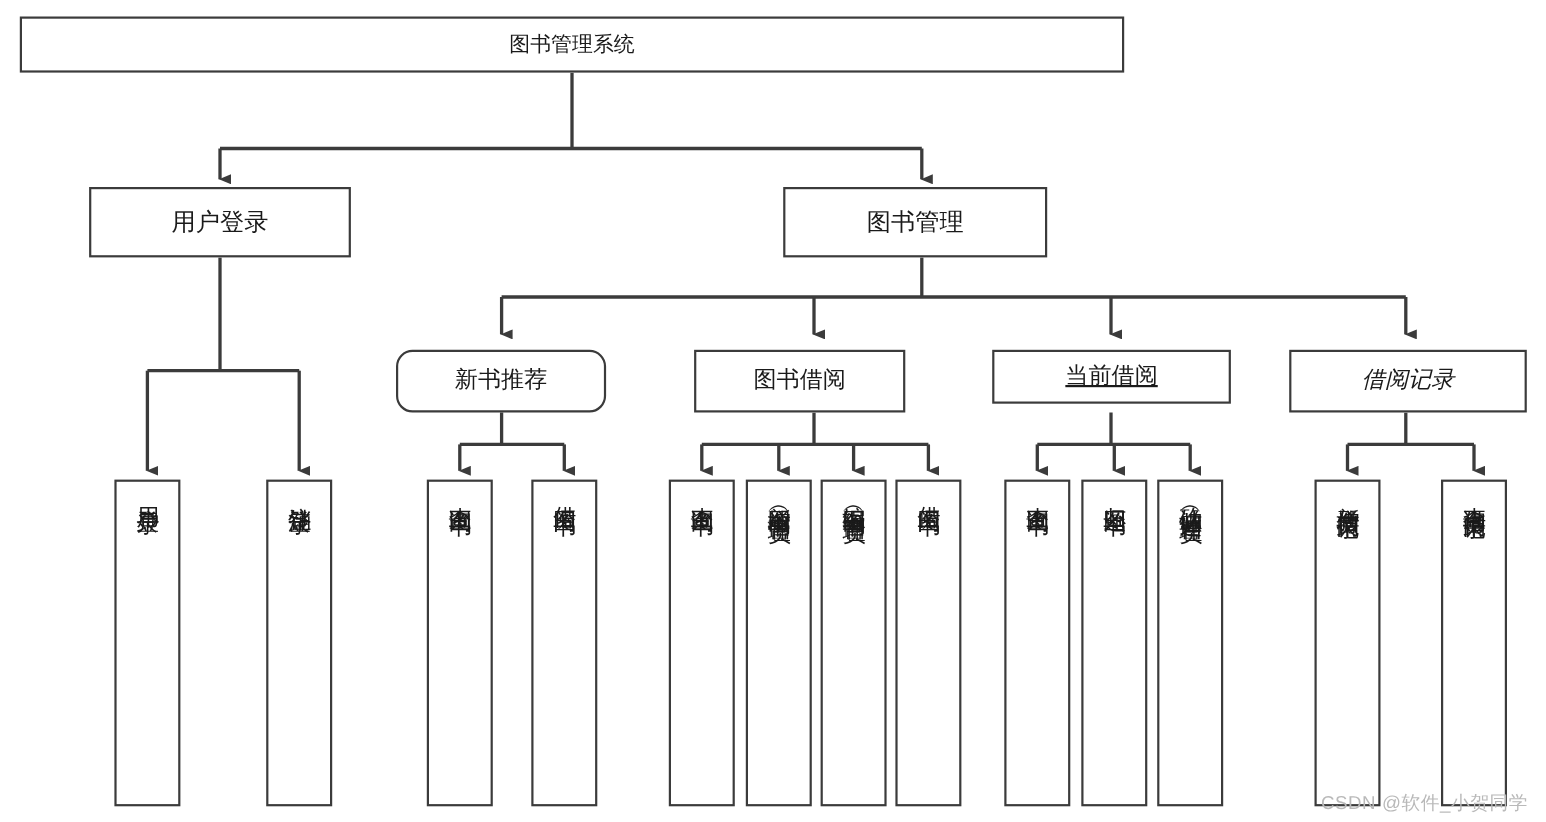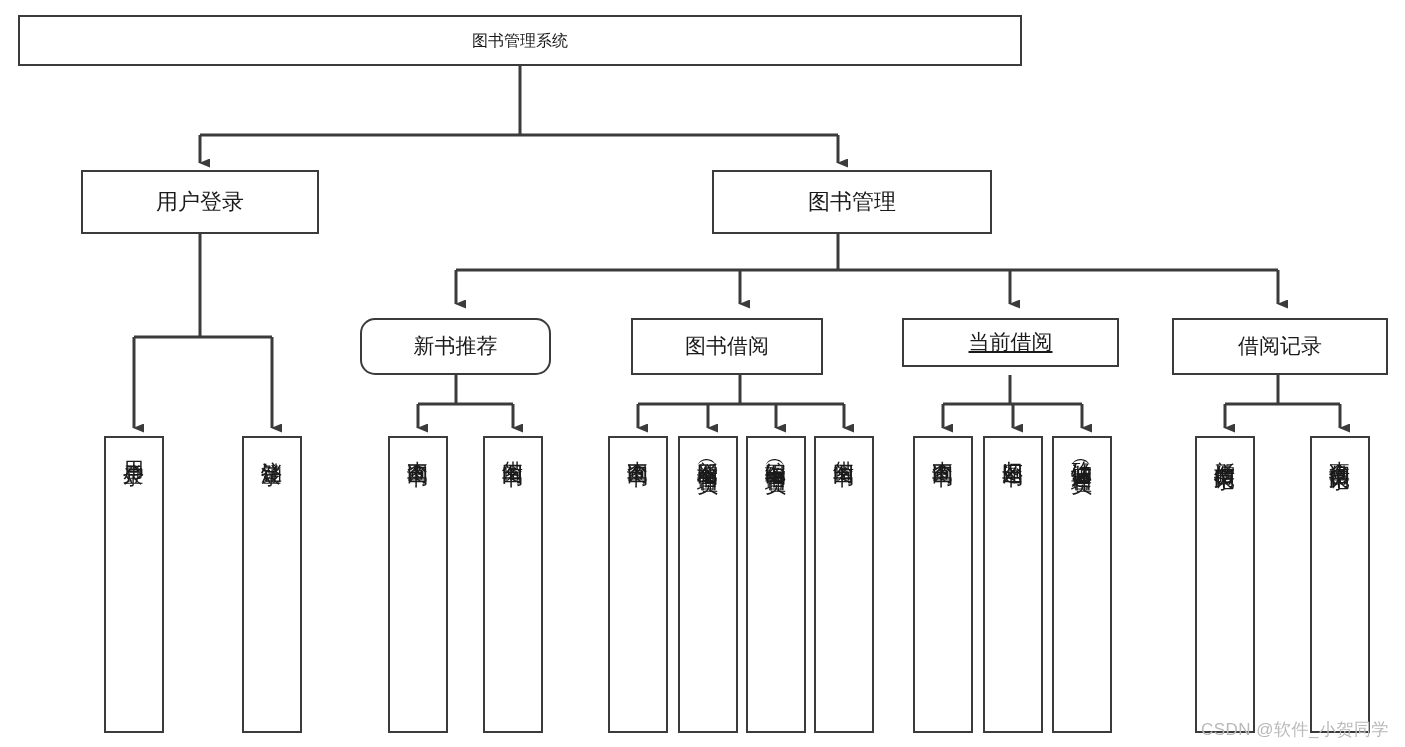--- a/index.html
+++ b/index.html
@@ -34,21 +34,21 @@
     align-items: center;
     justify-content: center;
     color: #1a1a1a;
     z-index: 2;
   }
   .node .label {
     display: block;
     text-align: center;
     line-height: 1.25;
   }
-  .node-root .label   { font-size: 16px; }
+  .node-root .label   { font-size: 19px; }
   .node-level2 .label { font-size: 22px; }
   .node-level3 .label { font-size: 21px; }
   .node-leaf {
     padding: 6px 2px;
     align-items: flex-start;
     justify-content: center;
   }
   .node-leaf .label {
     writing-mode: vertical-rl;
     text-orientation: upright;
@@ -124,34 +124,34 @@
     </g>
   </svg>
 
   <div class="node node-root" style="left:18px; top:15px; width:1004px; height:51px;">
     <span class="label">图书管理系统</span>
   </div>
 
   <div class="node node-level2" style="left:81px; top:170px; width:238px; height:64px;">
     <span class="label">用户登录</span>
   </div>
-  <div class="node node-level2" style="left:712px; top:170px; width:280px; height:64px;">
+  <div class="node node-level2" style="left:712px; top:170px; width:240px; height:64px;">
     <span class="label">图书管理</span>
   </div>
 
   <div class="node node-level3" style="left:360px; top:318px; width:191px; height:57px;border-radius:15px;">
     <span class="label">新书推荐</span>
   </div>
   <div class="node node-level3" style="left:631px; top:318px; width:192px; height:57px;">
     <span class="label">图书借阅</span>
   </div>
   <div class="node node-level3" style="left:902px; top:318px; width:217px; height:49px;text-decoration:underline;">
     <span class="label">当前借阅</span>
   </div>
-  <div class="node node-level3" style="left:1172px; top:318px; width:216px; height:57px;">
+  <div class="node node-level3" style="left:1172px; top:318px; width:216px; height:57px;font-style:italic;">
     <span class="label">借阅记录</span>
   </div>
 
   <div class="node node-leaf" style="left:104px; top:436px; width:60px; height:297px;">
     <span class="label">用户登录</span>
   </div>
   <div class="node node-leaf" style="left:242px; top:436px; width:60px; height:297px;">
     <span class="label">注销登录</span>
   </div>
 

